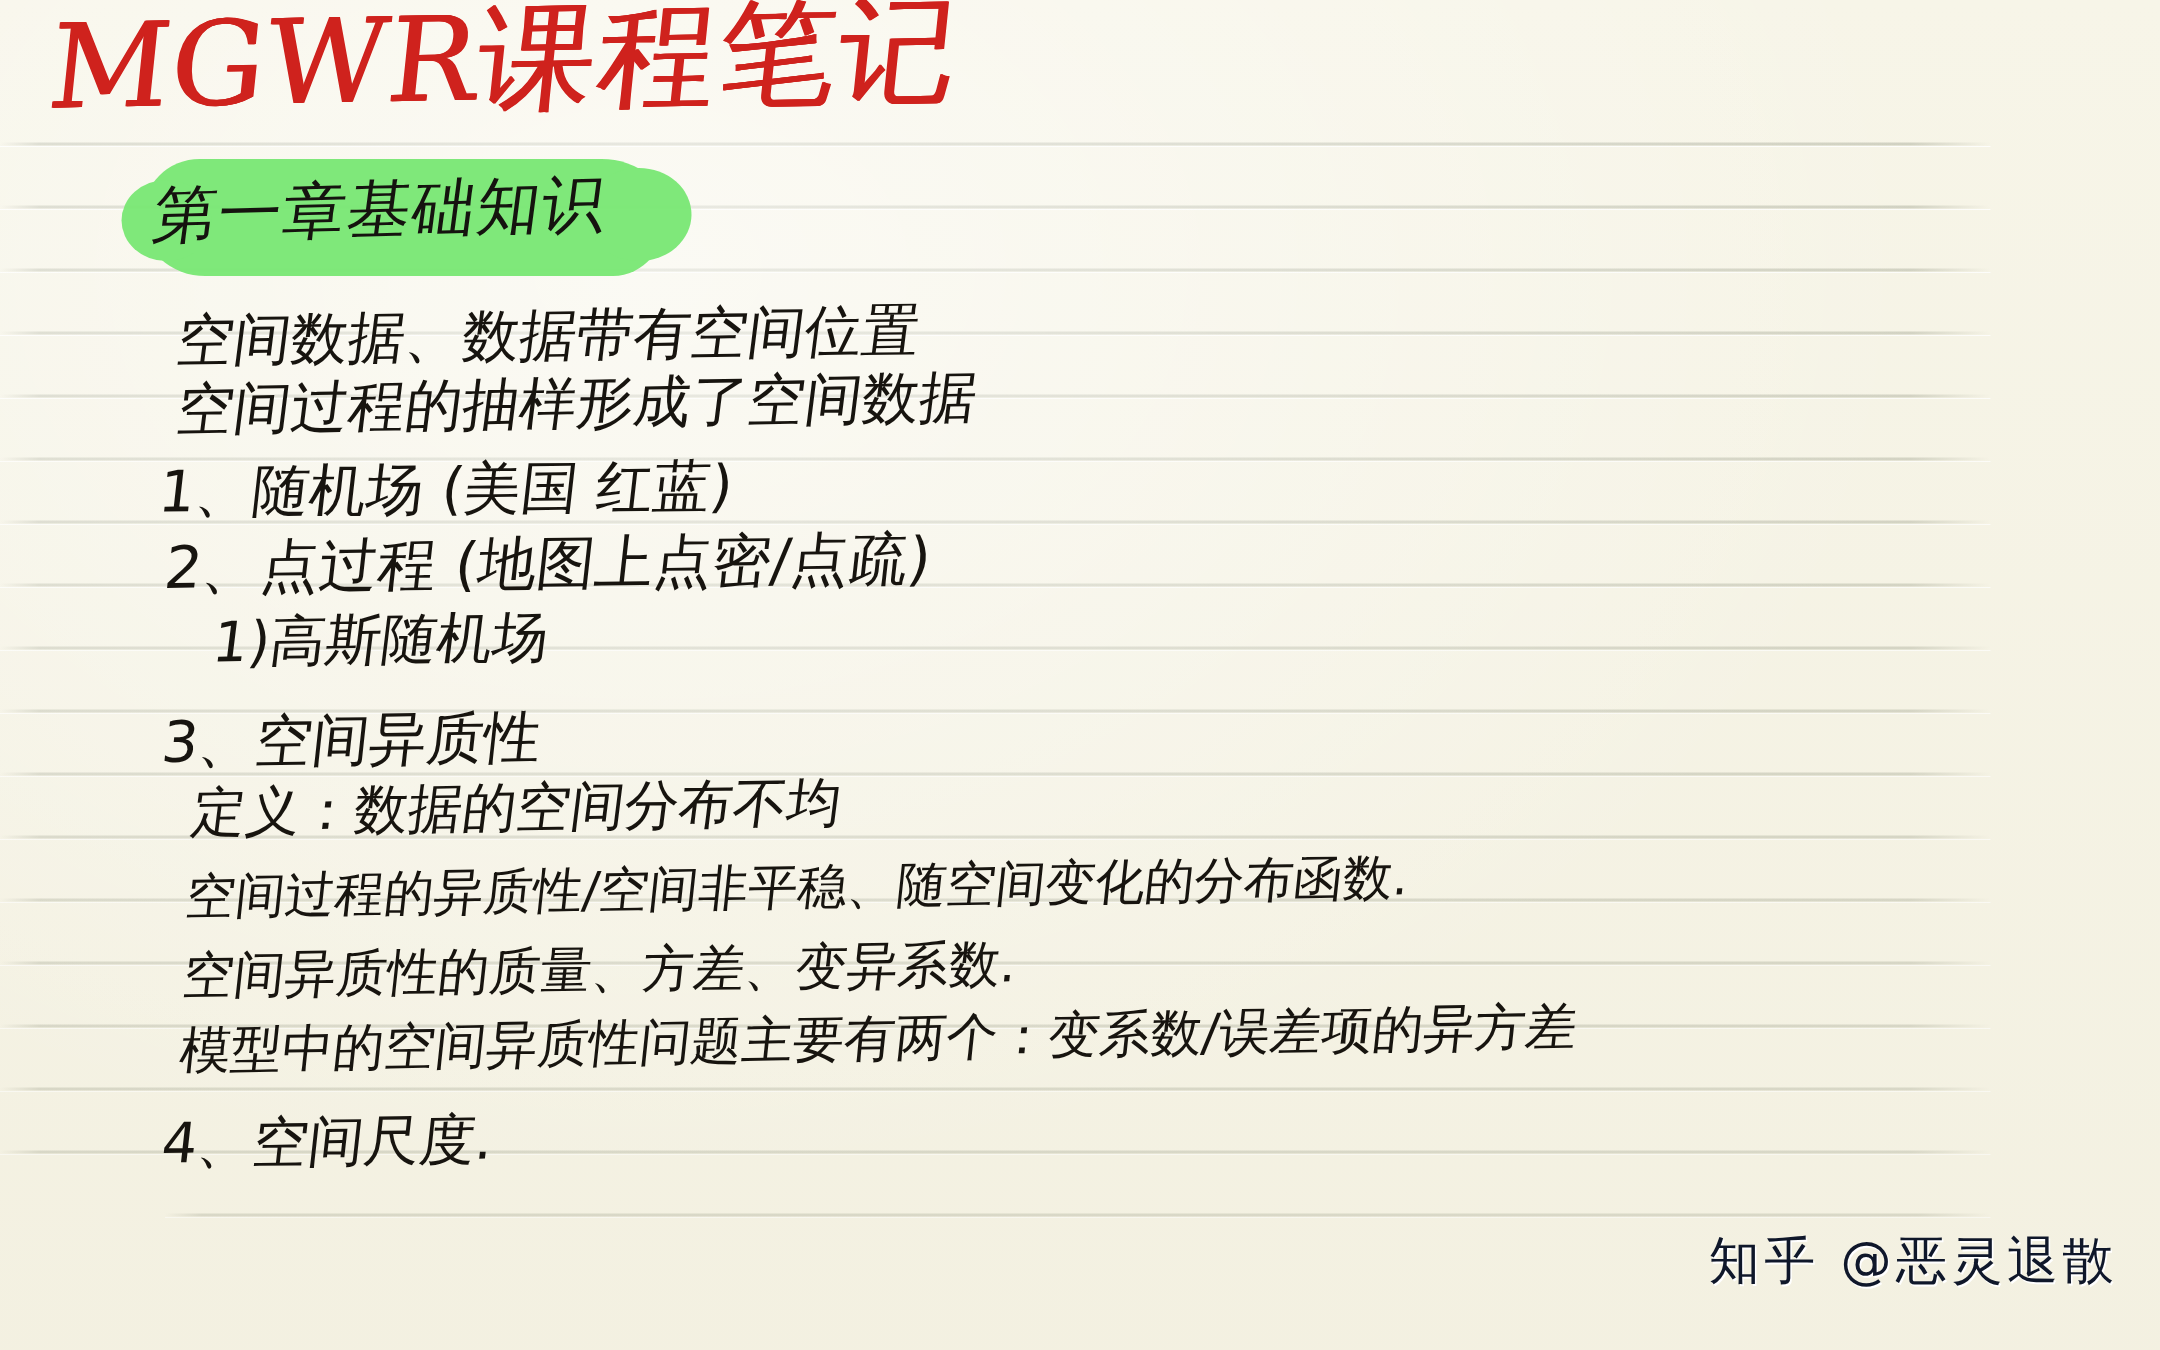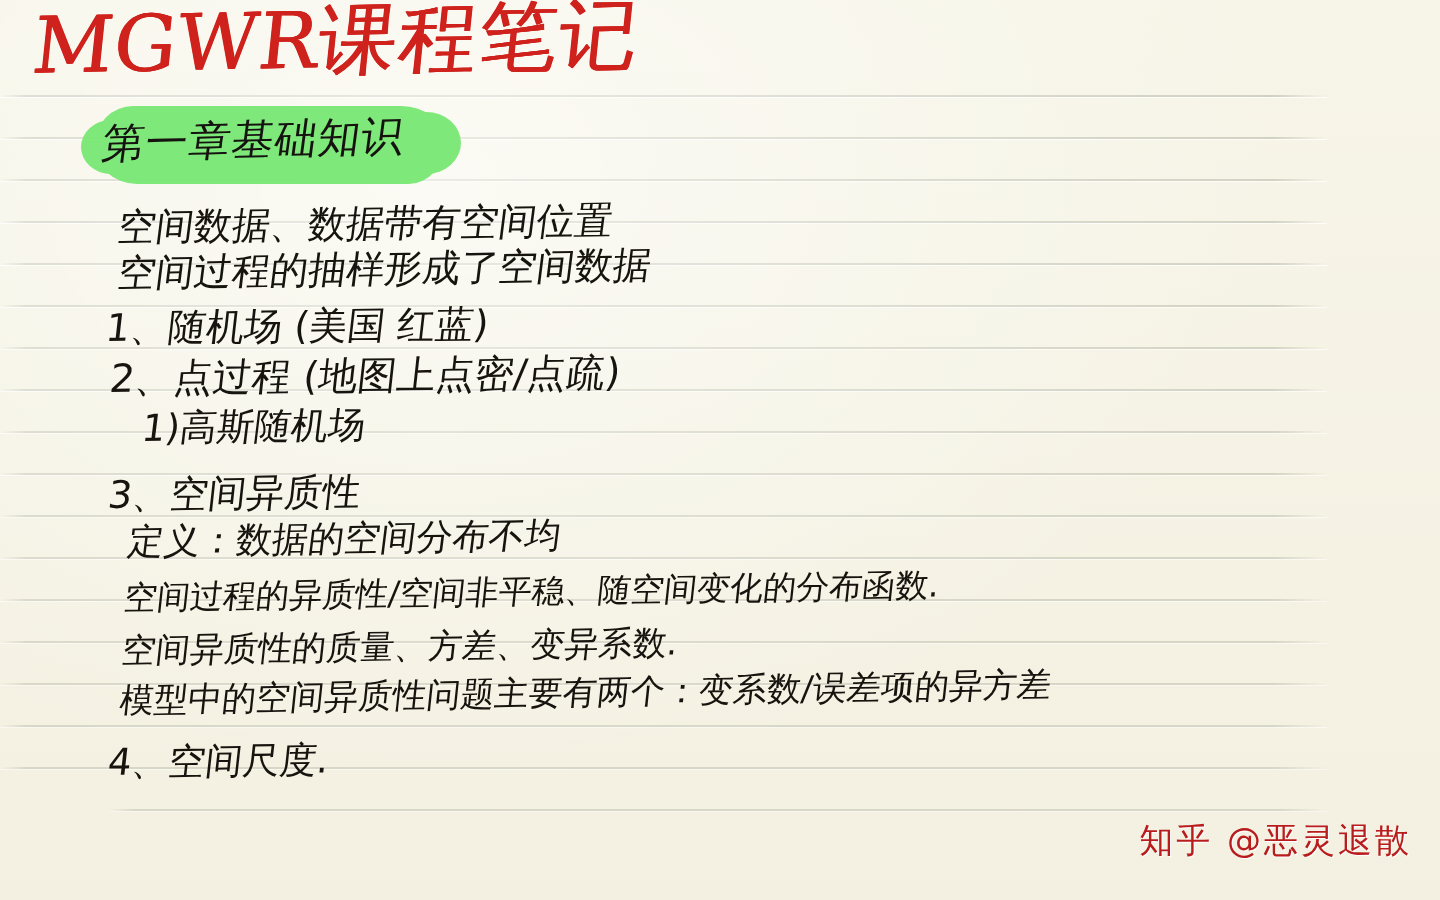--- a/index.html
+++ b/index.html
@@ -94,21 +94,21 @@
     font-weight:500;
     transform-origin:left center;
     font-family:"DejaVu Sans","Liberation Sans",sans-serif;
   }
 
   
   #watermark{
     position:absolute;
     right:28px;bottom:36px;
     font-size:34px;
-    color:#b91c1c;
+    color:#0f172a;
     letter-spacing:3px;
     text-shadow:1px 1px 0 #ffffff;
     white-space:nowrap;
     font-weight:500;
     margin-top:25px;
   }
 </style>
 </head>
 <body>
 

